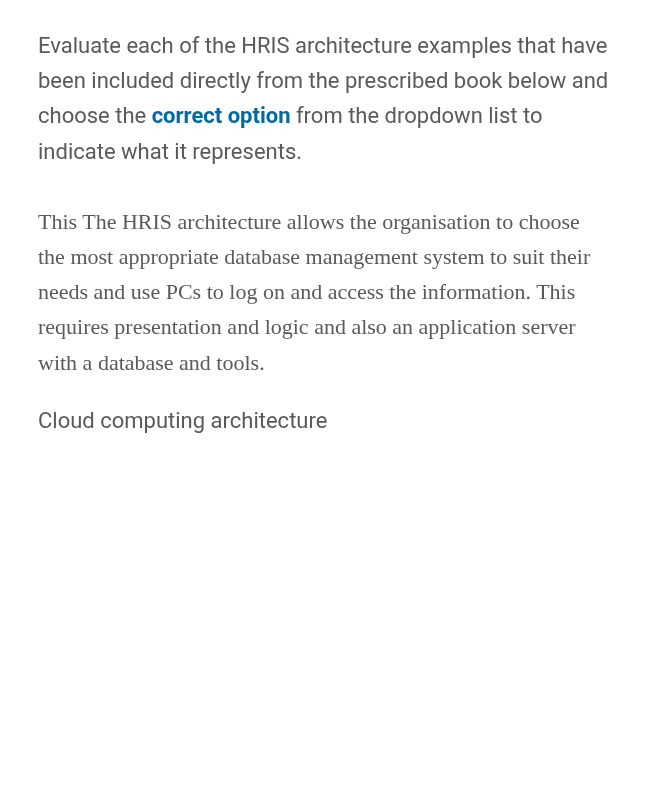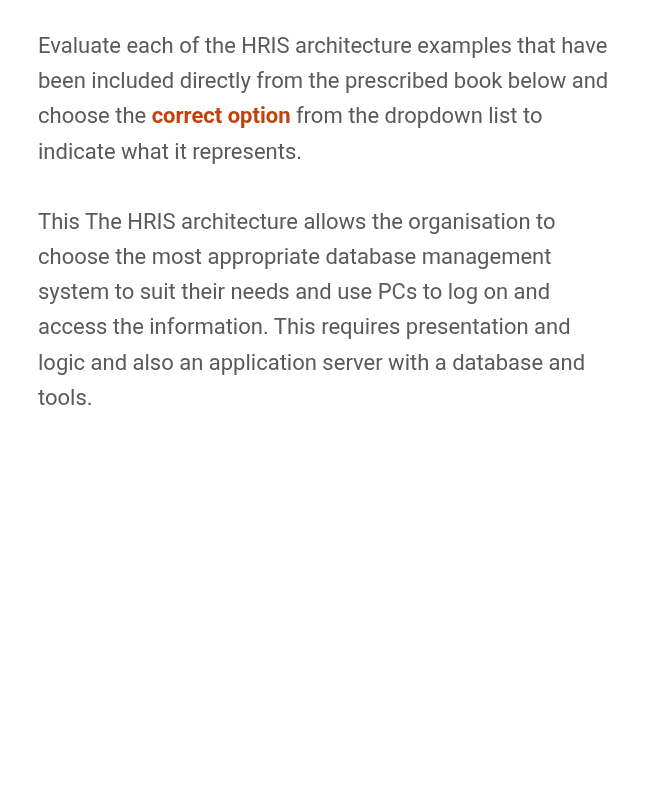--- a/index.html
+++ b/index.html
@@ -18,38 +18,40 @@
     .content {
       font-size: 22px;
       line-height: 1.6;
       font-weight: 400;
     }
     .paragraph {
       margin-bottom: 35px;
     }
     .paragraph:last-of-type {
       margin-bottom: 23px;
+      font-family: Liberation Serif, serif;
     }
     .options {
       margin-top: 0;
     }
     .option-item {
       font-size: 22px;
       line-height: 1.65;
     }
     .bold {
       font-weight: 700;
-      color: #c2410c;
+      color: #0369a1;
     }
   </style>
 </head>
 <body>
 
 <div class="content">
   <p class="paragraph">
     <span>Evaluate each of the HRIS architecture examples that have been included directly from the prescribed book below and choose the </span><span class="bold">correct option</span><span> from the dropdown list to indicate what it represents.</span>
   </p>
 
   <p class="paragraph">This The HRIS architecture allows the organisation to choose the most appropriate database management system to suit their needs and use PCs to log on and access the information. This requires presentation and logic and also an application server with a database and tools.</p>
 
   <div class="options">
+    <div class="option-item">Cloud computing architecture</div>
   </div>
 </div>
 
 </body></html>

